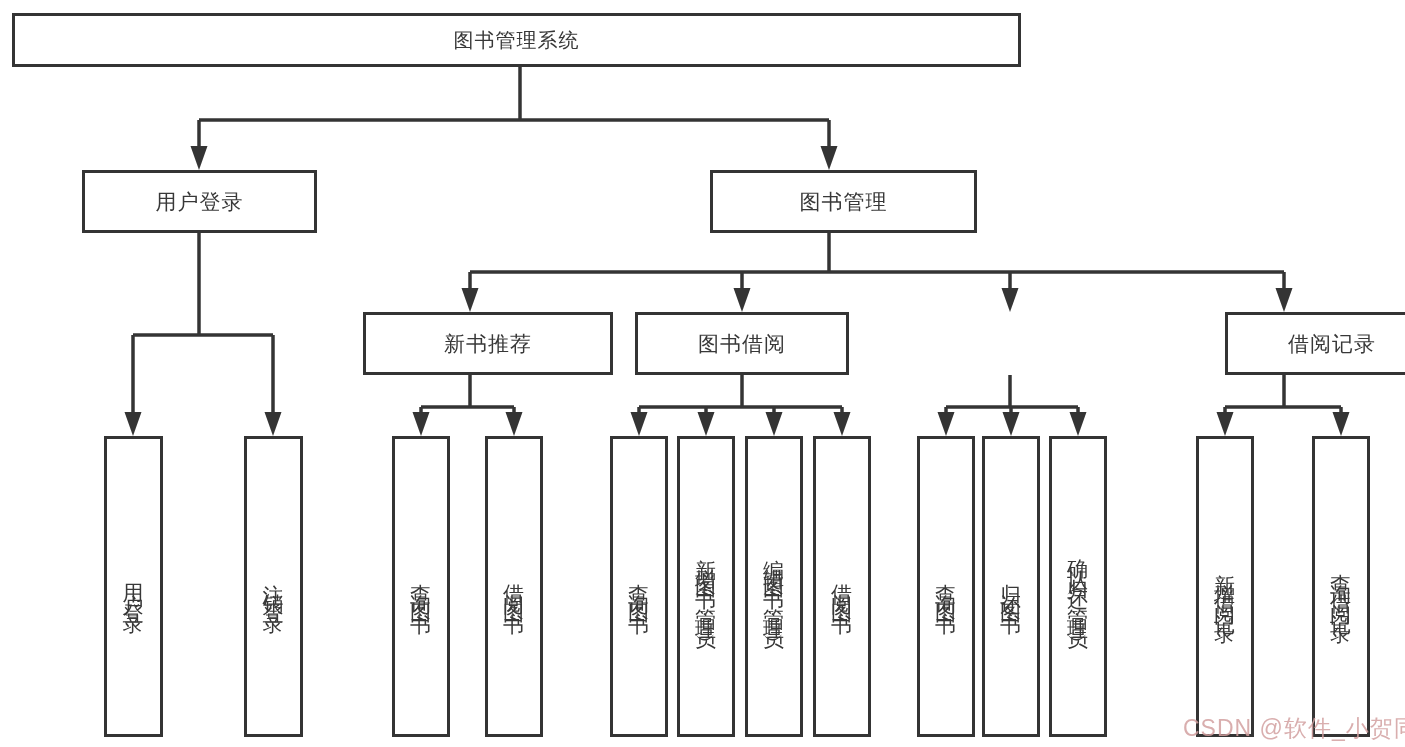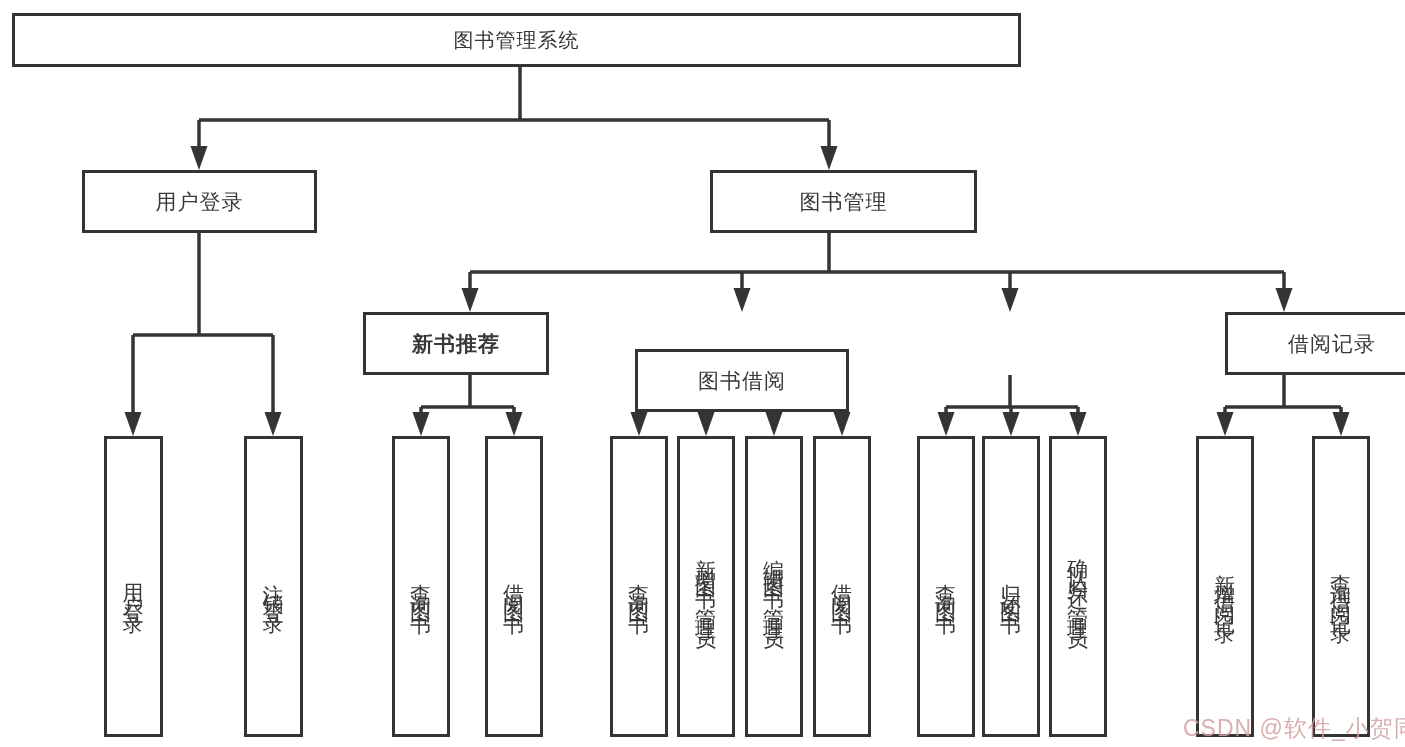--- a/index.html
+++ b/index.html
@@ -107,24 +107,24 @@
     <span class="htext">图书管理系统</span>
   </div>
 
   <div class="node hbox" style="left:82px;top:170px;width:235px;height:63px;">
     <span class="htext">用户登录</span>
   </div>
   <div class="node hbox" style="left:710px;top:170px;width:267px;height:63px;">
     <span class="htext">图书管理</span>
   </div>
 
-  <div class="node hbox" style="left:363px;top:312px;width:186px;height:63px;font-weight:bold;">
+  <div class="node hbox" style="left:363px;top:312px;width:250px;height:63px;">
     <span class="htext">新书推荐</span>
   </div>
-  <div class="node hbox" style="left:635px;top:312px;width:214px;height:63px;margin-top:37px;">
+  <div class="node hbox" style="left:635px;top:312px;width:214px;height:63px;">
     <span class="htext">图书借阅</span>
   </div>
   <div class="node hbox" style="left:1177px;top:312px;width:214px;height:63px;margin-left:48px;">
     <span class="htext">借阅记录</span>
   </div>
 
   <div class="node vbox" style="left:104px;top:436px;width:59px;height:301px;">
     <span class="vtext">用户登录</span>
   </div>
   <div class="node vbox" style="left:244px;top:436px;width:59px;height:301px;">

